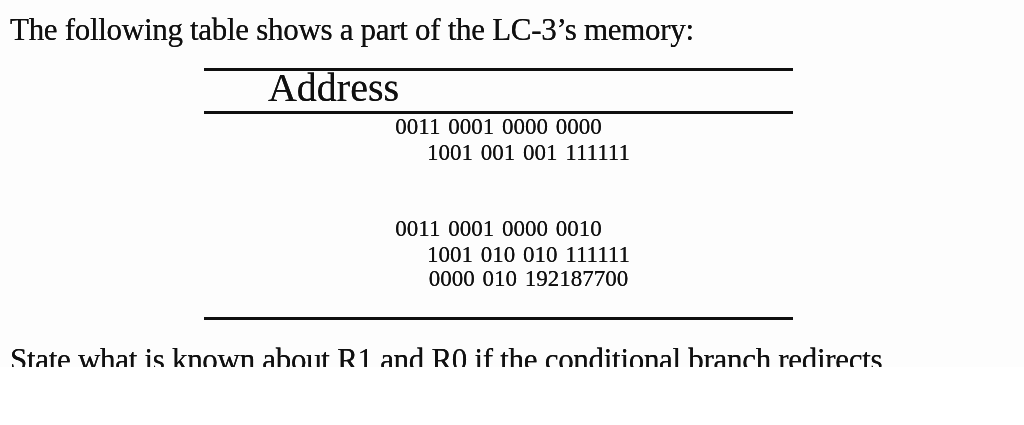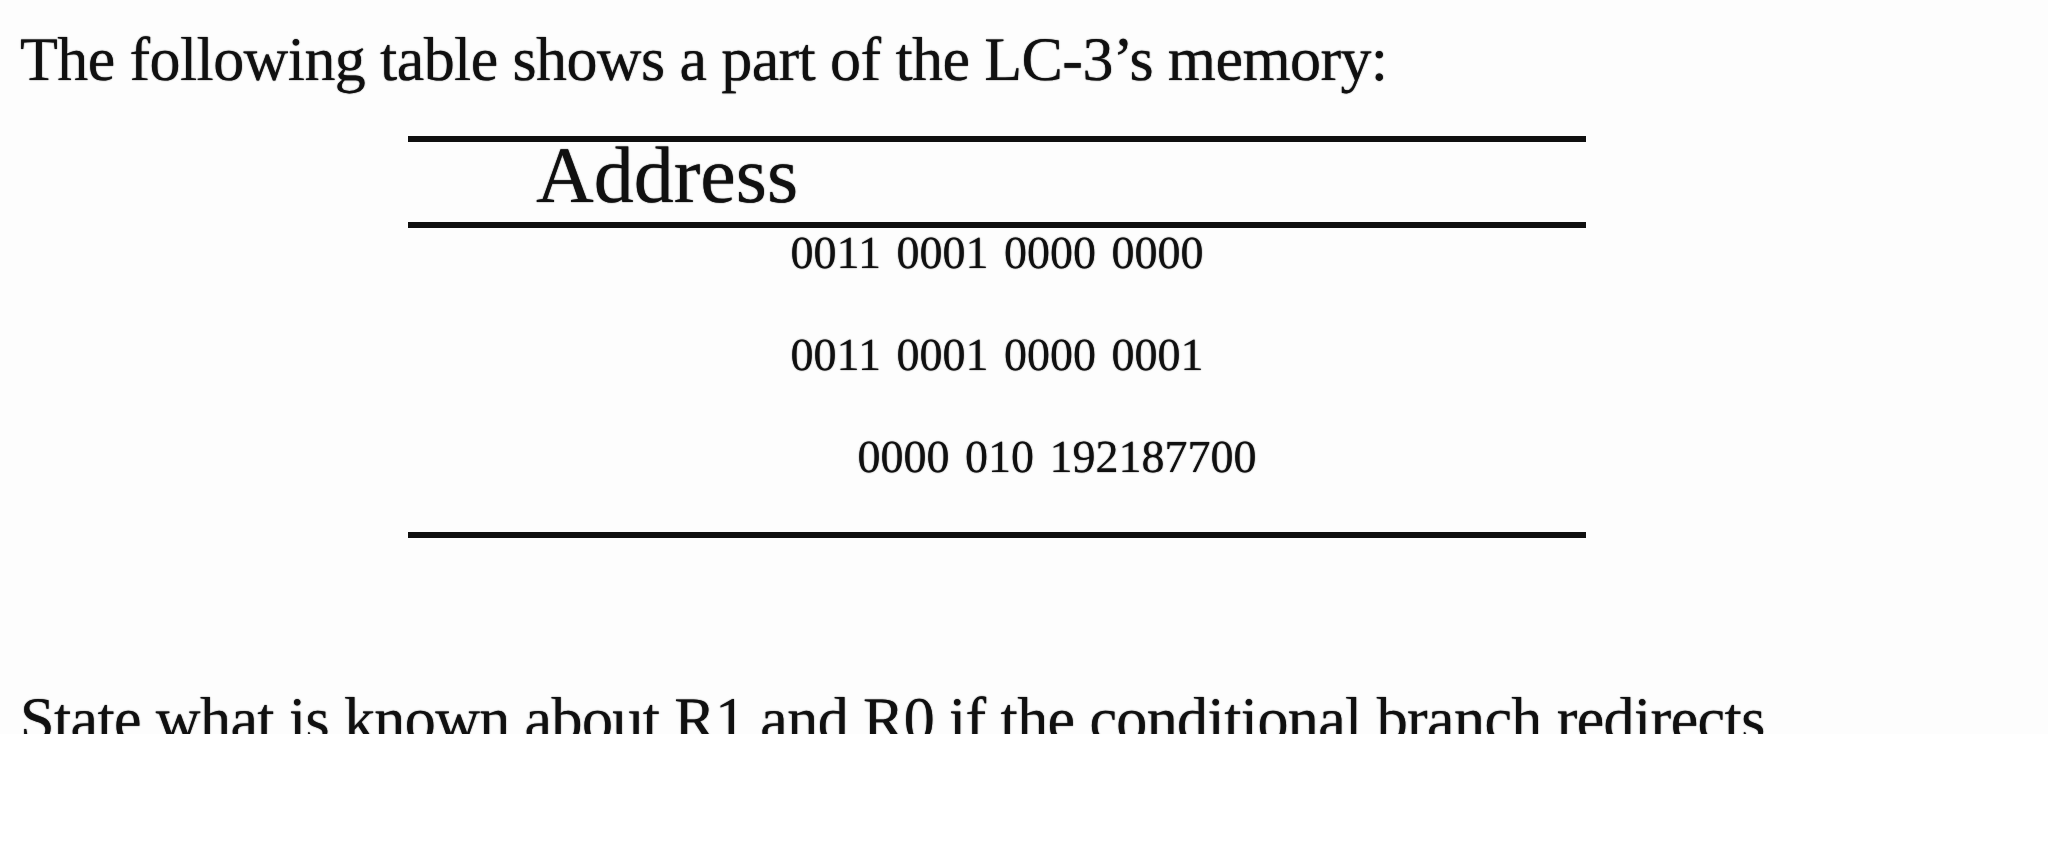--- a/index.html
+++ b/index.html
@@ -84,26 +84,30 @@
     <div class="rule"></div>
 
     <div class="header-row">
       <div class="col-address">Address</div>
     </div>
 
     <div class="rule"></div>
 
     <div class="data-row">
       <div class="col-address">0011 0001 0000 0000</div>
+      <div class="col-data">1001 001 001 111111</div>
     </div>
 
     <div class="data-row">
-      <div class="col-address">0011 0001 0000 0001</div>
     </div>
 
+    <div class="data-row">
+      <div class="col-address">0011 0001 0000 0010</div>
+      <div class="col-data">1001 010 010 111111</div>
+    </div>
 
     <div class="data-row">
       <div class="col-data">0000 010 192187700</div>
     </div>
 
     <div class="rule"></div>
 
   </div>
 
   <div class="question-text">

